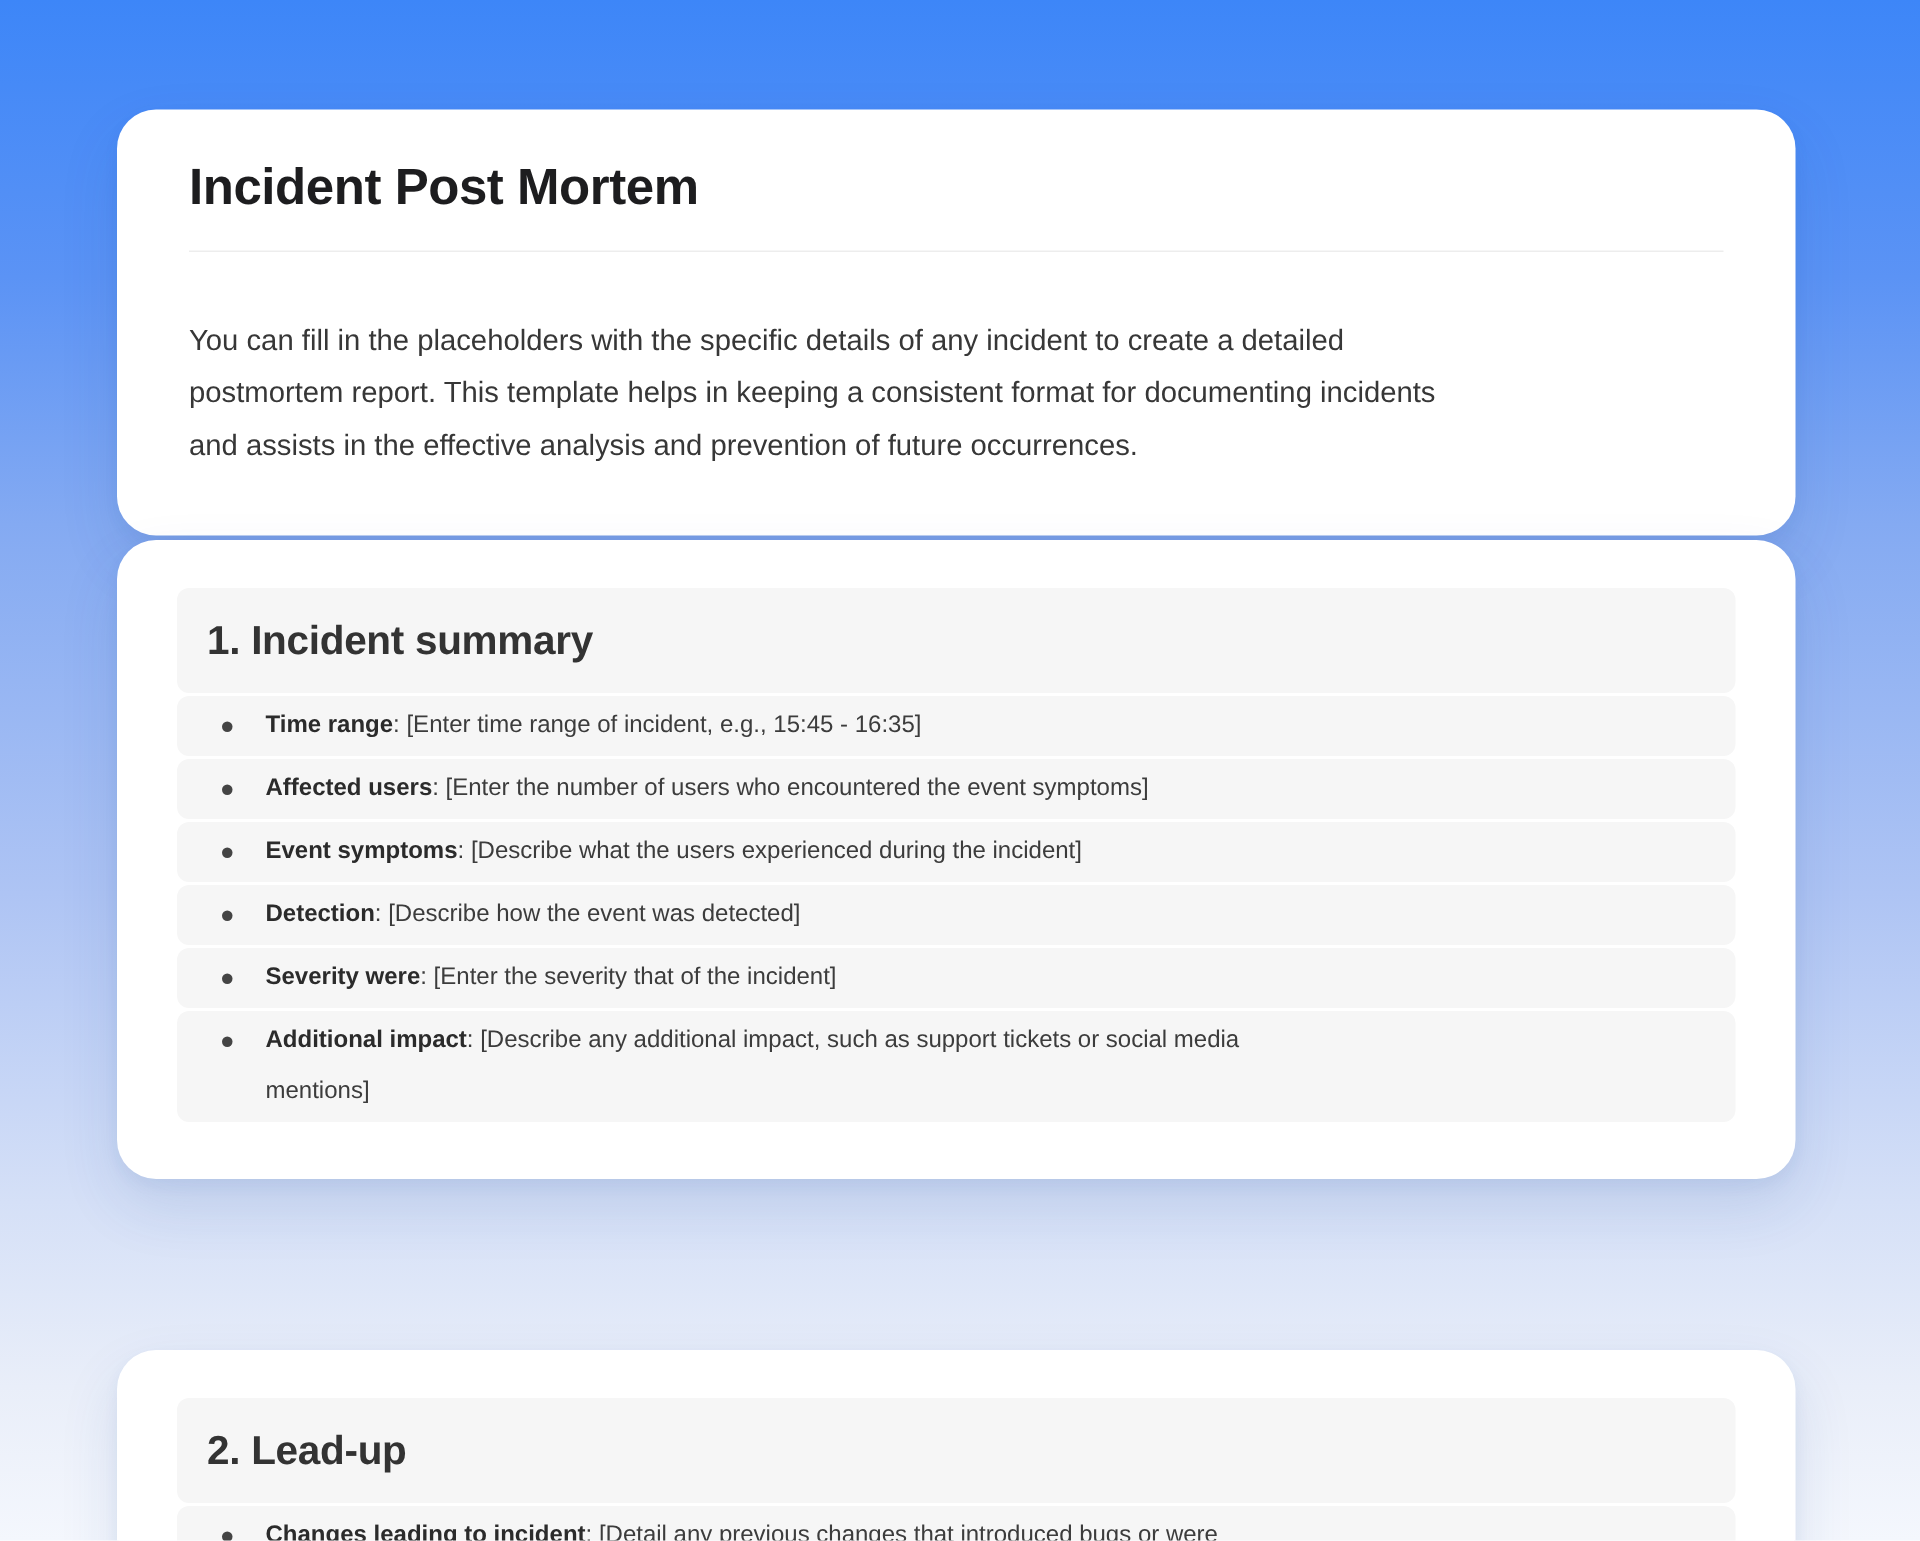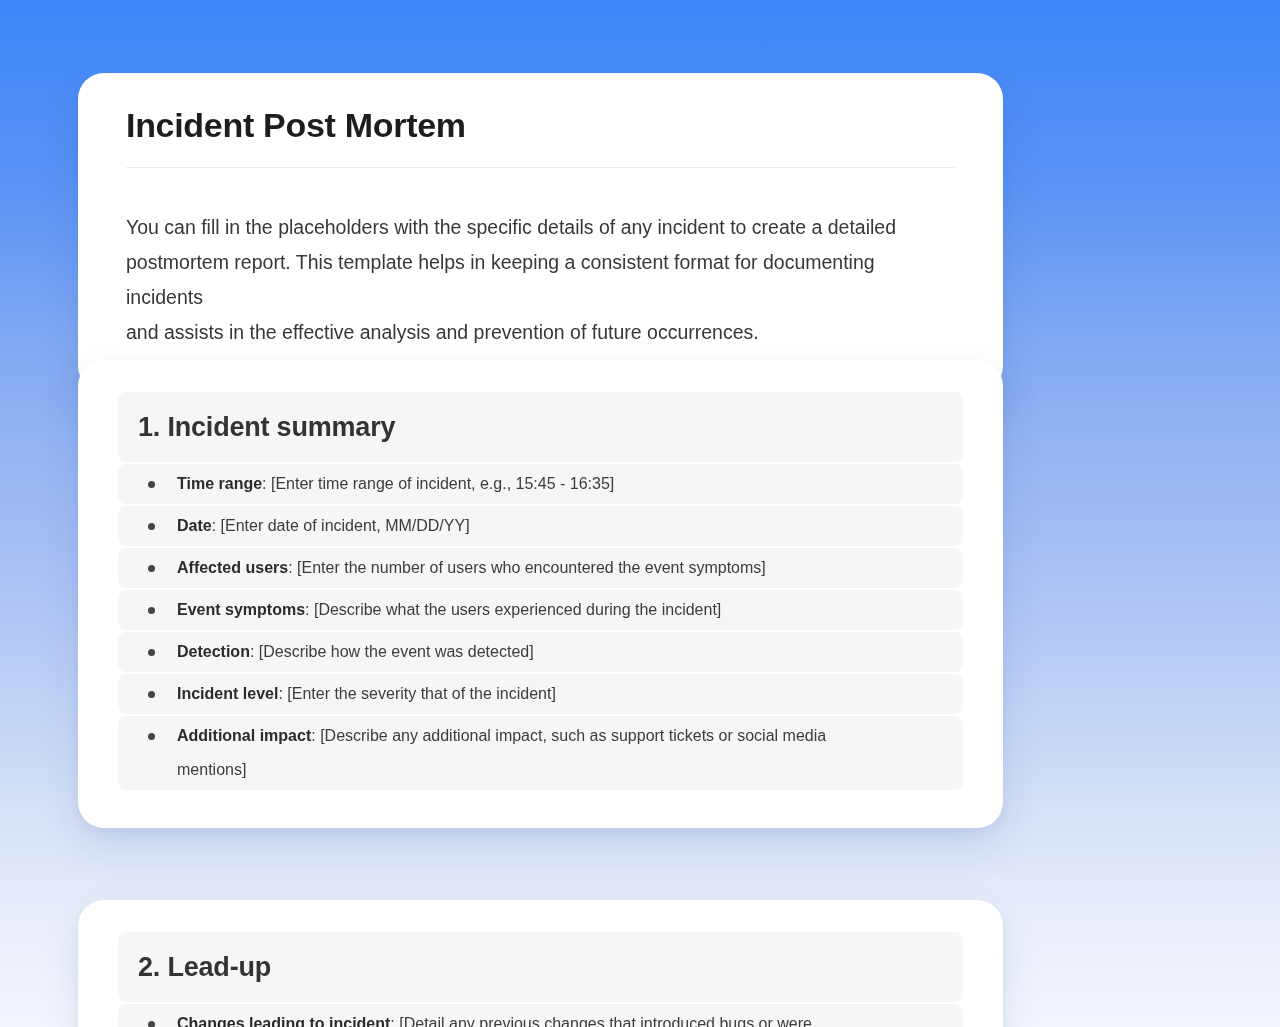--- a/index.html
+++ b/index.html
@@ -17,21 +17,21 @@
       #5b93f5 18%,
       #84aaf2 34%,
       #aec4f4 58%,
       #d5e0f7 78%,
       #e9eef9 90%,
       #f4f7fd 100%);
   }
   .card {
     position: absolute;
     left: 78px;
-    width: 925px;
+    width: 1119px;
     background: #ffffff;
     border-radius: 26px;
     box-shadow: 0 18px 40px rgba(37, 78, 150, 0.12), 0 4px 10px rgba(37, 78, 150, 0.06);
     box-sizing: border-box;
   }
   .card-intro {
     top: 73px;
     padding: 30px 48px 42px;
   }
   .page-title {
@@ -118,37 +118,33 @@
   <div class="block heading-block">
     <h2 class="section-heading">1. Incident summary</h2>
   </div>
 
   <div class="block item-block">
     <span class="bullet"></span>
     <div class="item-text"><span class="item-label">Time range</span><span>: [Enter time range of incident, e.g., 15:45 - 16:35]</span></div>
   </div>
   <div class="block item-block">
     <span class="bullet"></span>
-    <div class="item-text"><span class="item-label">Date</span><span>: [Enter date of incident, MM/DD/YY]</span></div>
-  </div>
-  <div class="block item-block">
-    <span class="bullet"></span>
     <div class="item-text"><span class="item-label">Affected users</span><span>: [Enter the number of users who encountered the event symptoms]</span></div>
   </div>
   <div class="block item-block">
     <span class="bullet"></span>
     <div class="item-text"><span class="item-label">Event symptoms</span><span>: [Describe what the users experienced during the incident]</span></div>
   </div>
   <div class="block item-block">
     <span class="bullet"></span>
     <div class="item-text"><span class="item-label">Detection</span><span>: [Describe how the event was detected]</span></div>
   </div>
   <div class="block item-block">
     <span class="bullet"></span>
-    <div class="item-text"><span class="item-label">Incident level</span><span>: [Enter the severity that of the incident]</span></div>
+    <div class="item-text"><span class="item-label">Severity were</span><span>: [Enter the severity that of the incident]</span></div>
   </div>
   <div class="block item-block">
     <span class="bullet"></span>
     <div class="item-text"><span class="item-label">Additional impact</span><span>: [Describe any additional impact, such as support tickets or social media
 mentions]</span></div>
   </div>
 </section>
 
 <section class="card card-section card-s2">
   <div class="block heading-block">

